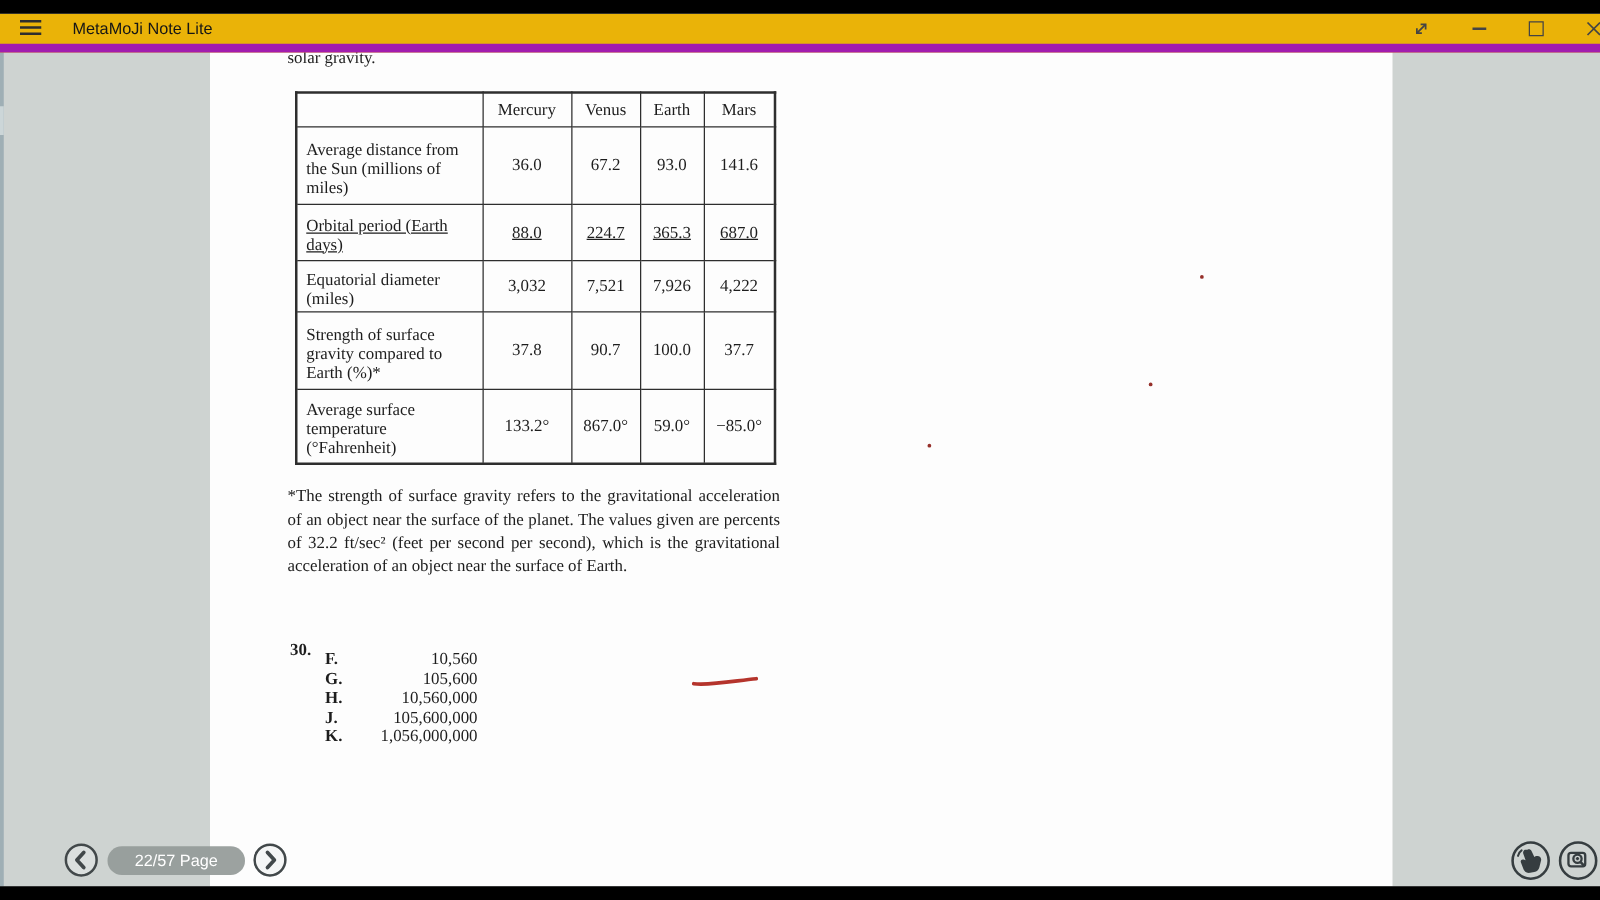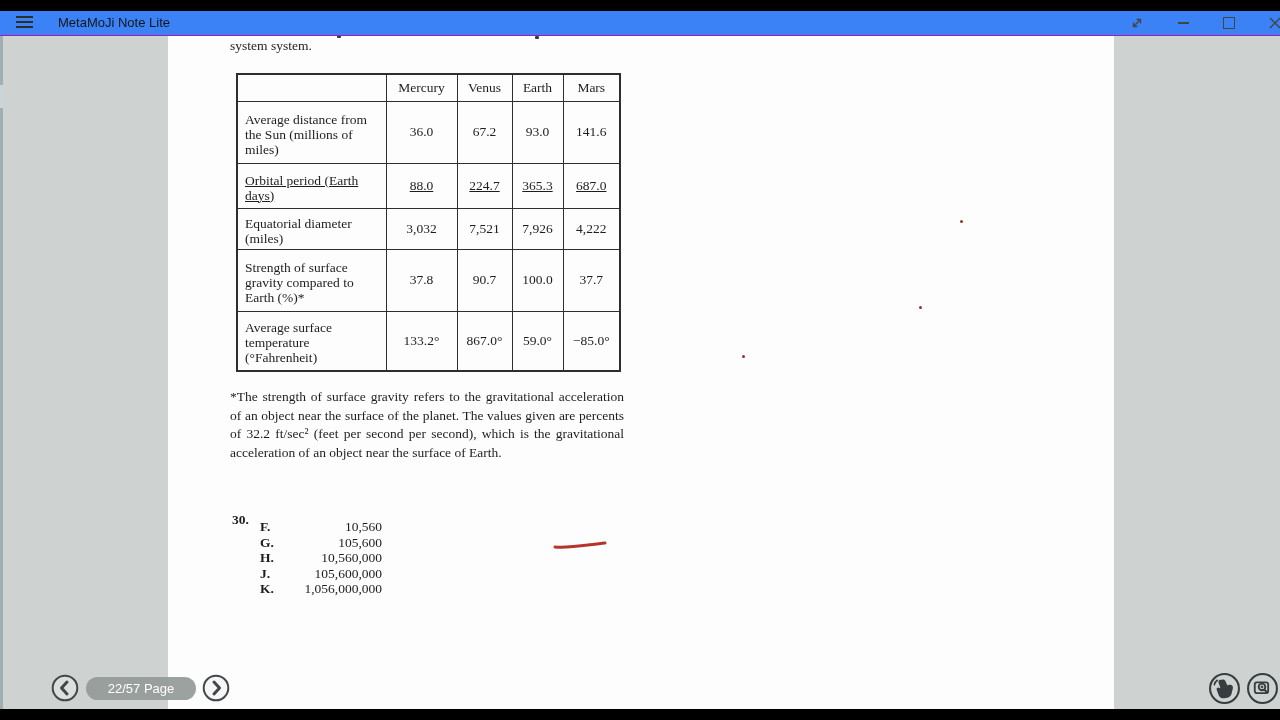--- a/index.html
+++ b/index.html
@@ -4,22 +4,22 @@
 <style>
   html,body{margin:0;padding:0;}
   body{
     width:1280px;height:720px;overflow:hidden;position:relative;
     font-family:"Liberation Sans",sans-serif;background:#ced3d1;
   }
   
   .top-bar{position:absolute;left:0;top:0;width:1280px;height:11px;background:#000;z-index:60;}
   .bottom-bar{position:absolute;left:0;top:709px;width:1280px;height:11px;background:#000;z-index:60;}
   .titlebar{
-    position:absolute;left:0;top:11px;width:1280px;height:24px;background:#3b82f6;
-    border-bottom:1px solid #a21caf;z-index:55;
+    position:absolute;left:0;top:11px;width:1280px;height:24px;background:#eab308;
+    border-bottom:7px solid #a21caf;z-index:55;
   }
   .hamburger{position:absolute;left:16px;top:5px;width:20px;height:15px;cursor:pointer;}
   .hamburger i{display:block;width:17px;height:2px;background:#2e2e2e;margin:0 0 3px 0;}
   .app-title{position:absolute;left:58px;top:4px;font-size:13px;color:#161616;}
   .winbtn{position:absolute;top:0;width:30px;height:23px;display:flex;align-items:center;justify-content:center;cursor:pointer;}
   .wb-resize{left:1122px;} .wb-min{left:1168px;} .wb-max{left:1214px;} .wb-close{left:1260px;}
   .minimize-glyph{width:11px;height:2px;background:#444;}
   .maximize-glyph{width:10px;height:10px;border:1.5px solid #444;background:transparent;}
   
   .canvas{position:absolute;left:0;top:35px;width:1280px;height:674px;background:#ced3d1;}
@@ -105,21 +105,21 @@
 <div class="canvas">
   <div class="left-strip">
       <div class="notch"></div>
     </div>
 
   <div class="page">
 
     <div class="frag" style="left:169px;top:0px;"></div>
     <div class="frag" style="left:367px;top:1px;"></div>
 
-    <div class="intro-line">system system.</div>
+    <div class="intro-line">solar gravity.</div>
 
     <table class="planets">
       <colgroup>
         <col style="width:149px">
           <col style="width:71px">
           <col style="width:55px">
           <col style="width:51px">
           <col style="width:57px">
       </colgroup>
       <tbody>

